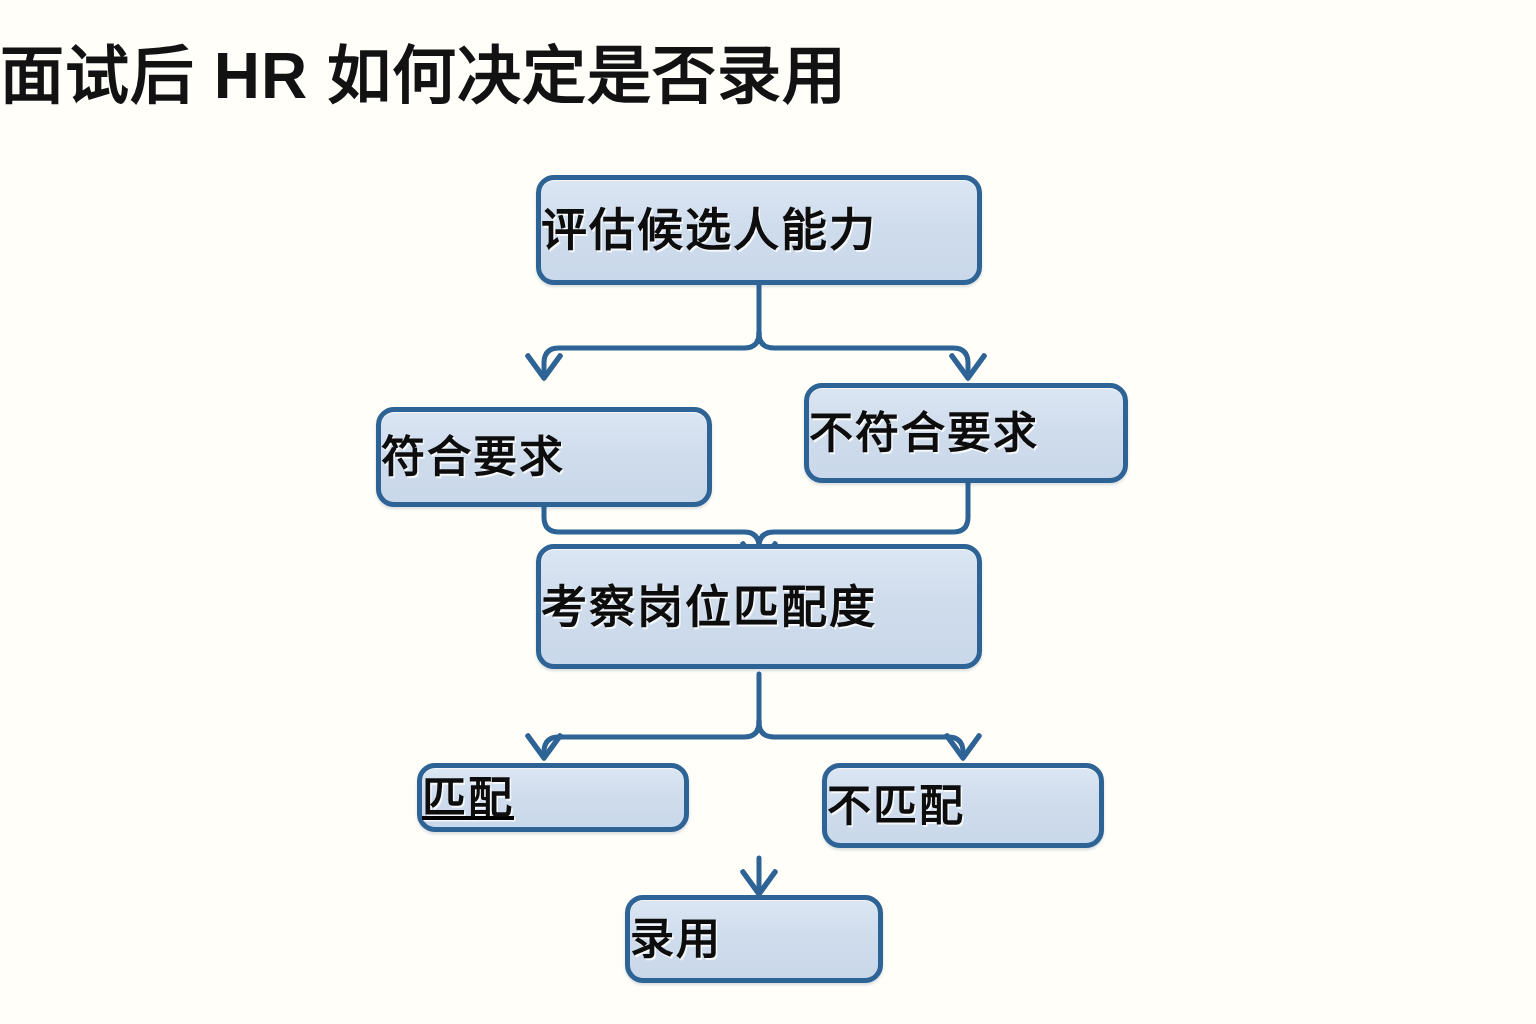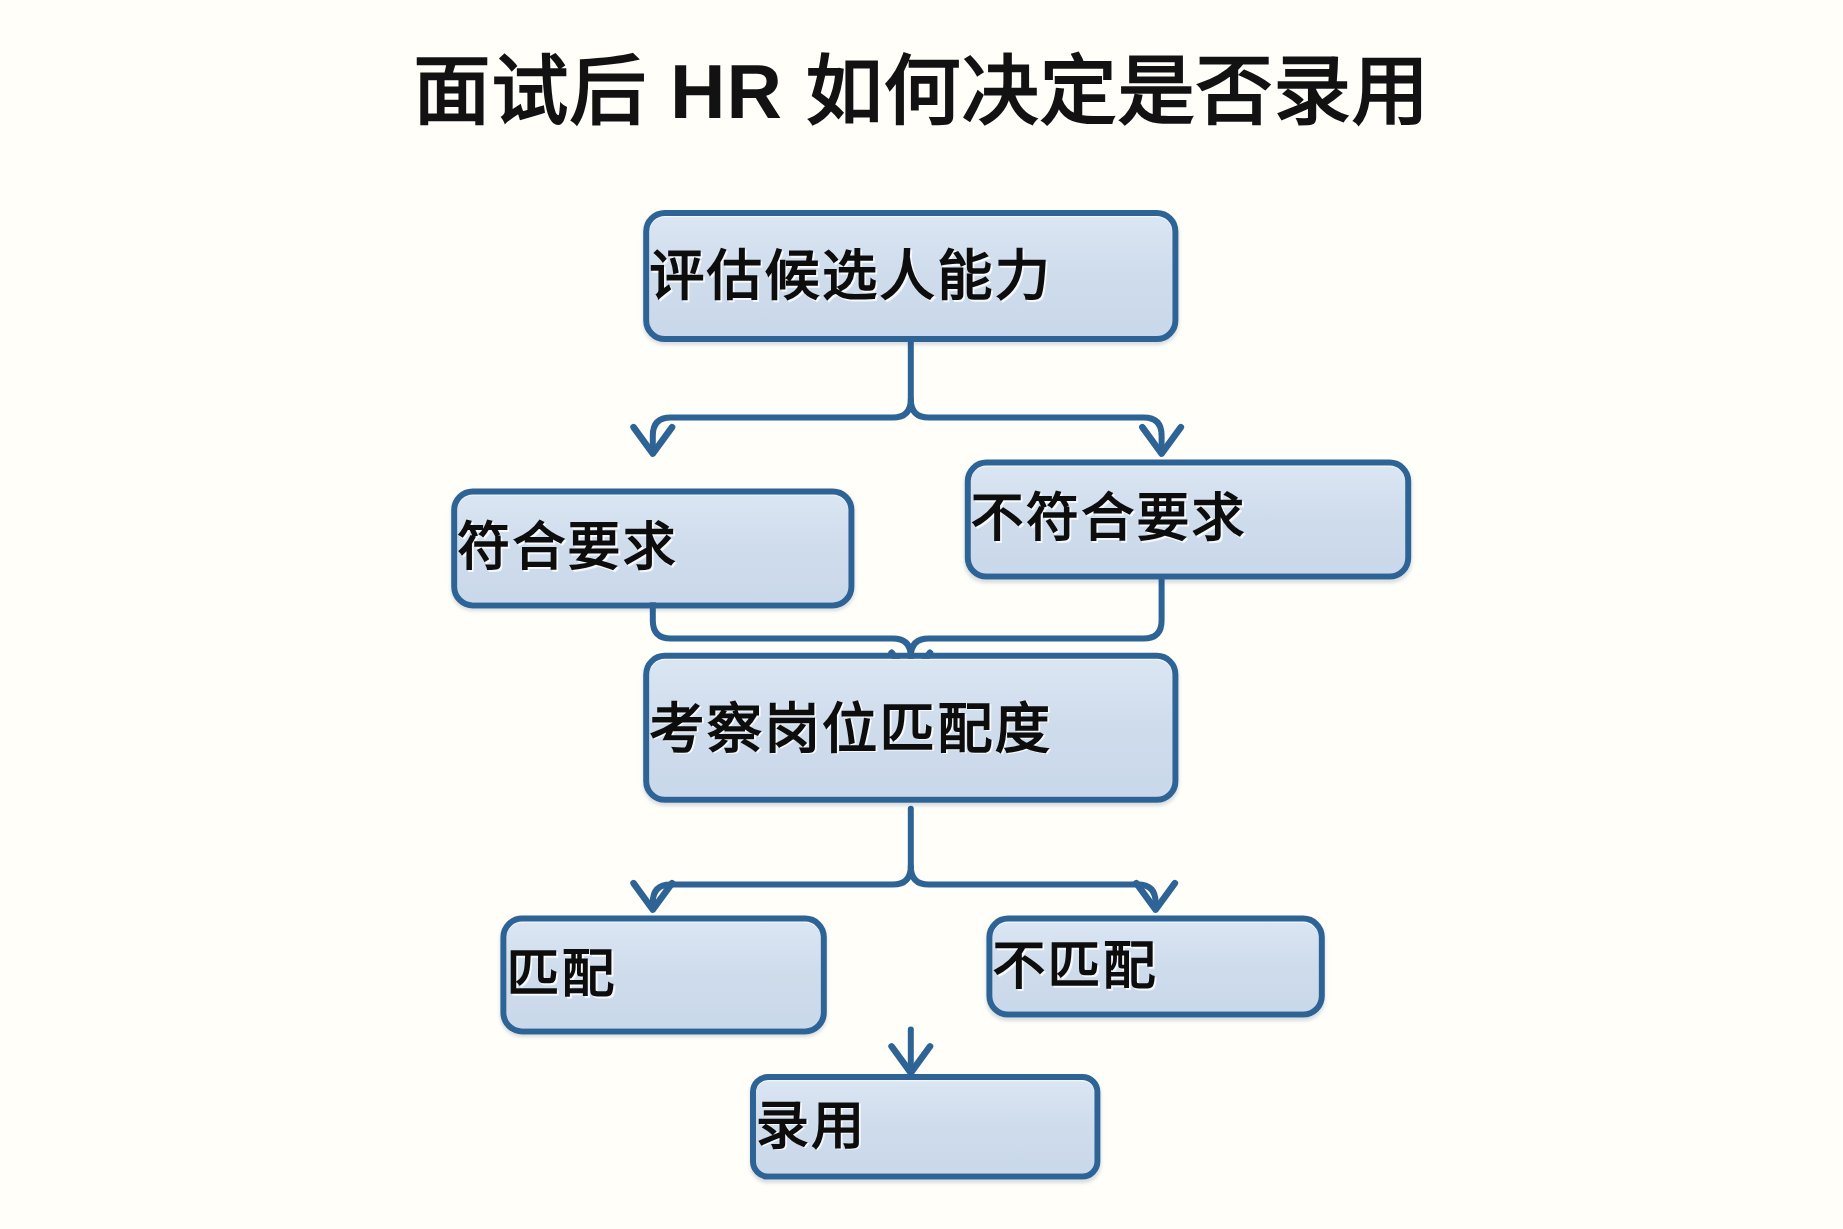--- a/index.html
+++ b/index.html
@@ -16,21 +16,21 @@
     overflow: hidden;
     font-family: "Liberation Sans", "DejaVu Sans", sans-serif;
   }
 
   
   #chart-title {
     position: absolute;
     left: 0;
     top: 44px;
     width: 1536px;
-    text-align: center;
+    text-align: left;
     font-size: 64px;
     font-weight: bold;
     letter-spacing: 1px;
     color: #121212;
     line-height: 1.0;
     white-space: nowrap;
     text-shadow: 1px 1px 0 rgba(255,255,255,0.9);
   }
 
   
@@ -75,25 +75,25 @@
     color: #0d0d0d;
     letter-spacing: 2px;
     white-space: nowrap;
     line-height: 1;
     text-shadow: 1.5px 1.5px 0 rgba(255,255,255,0.8);
   }
 
   
   #node-evaluate      { left: 536px; top: 175px; width: 446px; height: 110px; }
   #node-qualified     { left: 376px; top: 383px; width: 336px; height: 100px; margin-top: 24px; }
-  #node-not-qualified { left: 804px; top: 383px; width: 372px; height: 100px; }
+  #node-not-qualified { left: 804px; top: 383px; width: 324px; height: 100px; }
   #node-role-fit      { left: 536px; top: 544px; width: 446px; height: 125px; }
-  #node-match         { left: 417px; top: 763px; width: 272px; height: 99px; }
+  #node-match         { left: 417px; top: 763px; width: 272px; height: 69px; text-decoration: underline; }
   #node-not-match     { left: 822px; top: 763px; width: 282px; height: 85px; }
-  #node-hire          { left: 625px; top: 895px; width: 292px; height: 88px; border-radius: 15px; }
+  #node-hire          { left: 625px; top: 895px; width: 258px; height: 88px; }
 
   #node-role-fit .node-label { font-size: 46px; }
   #node-evaluate .node-label { font-size: 46px; }
   #node-match .node-label,
   #node-not-match .node-label,
   #node-hire .node-label { font-size: 44px; }
 </style>
 </head>
 <body>
 

